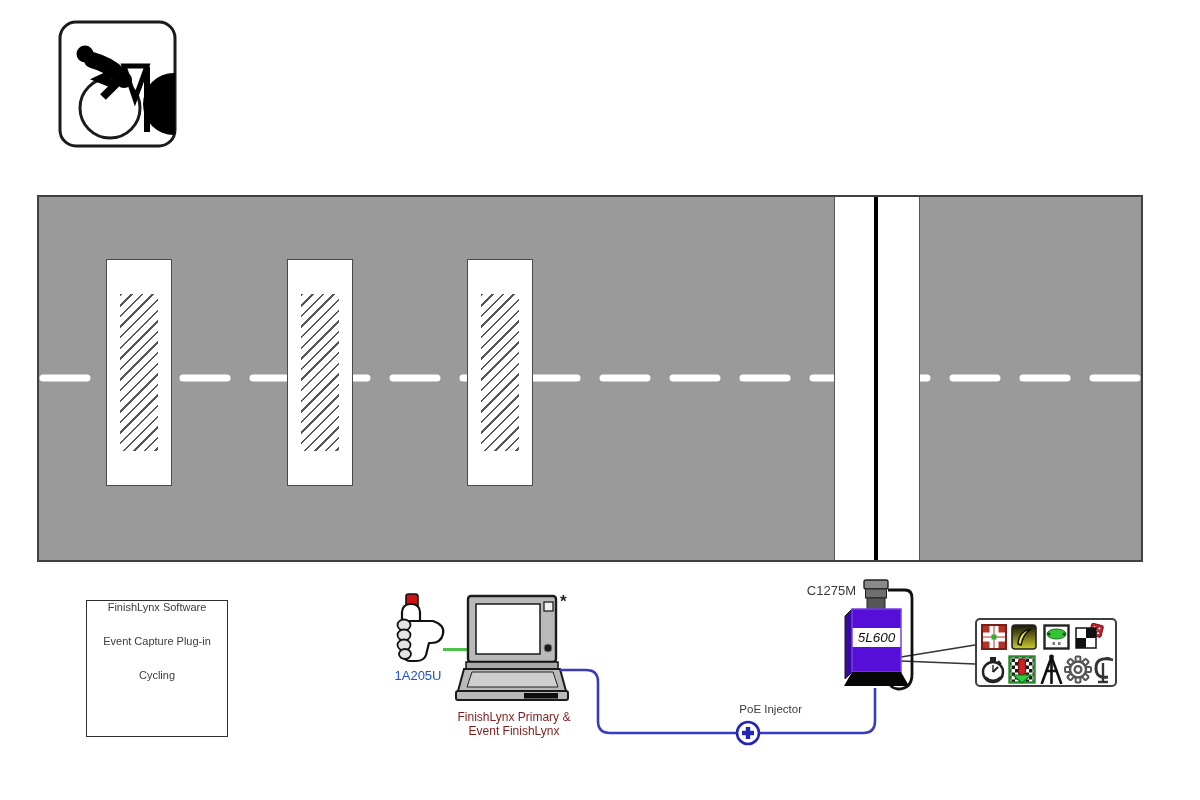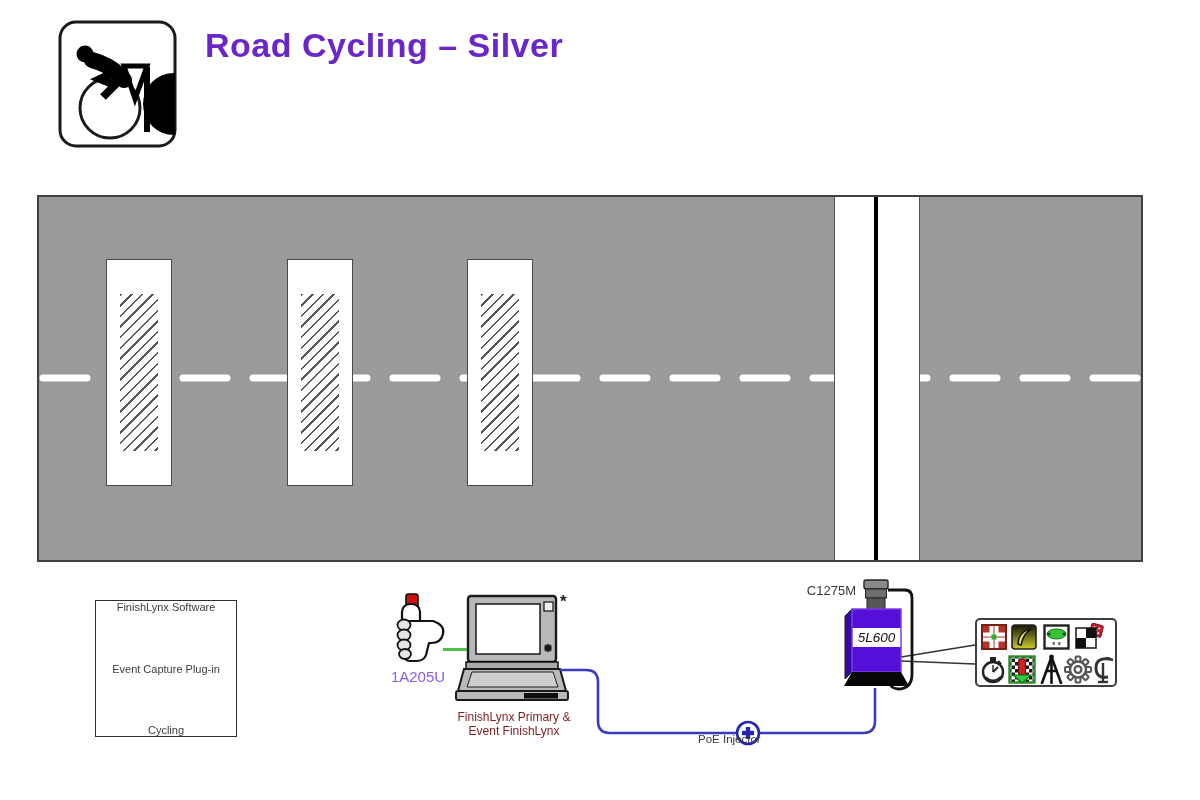--- a/index.html
+++ b/index.html
@@ -17,39 +17,39 @@
   #centerline{left:0;top:0;width:100%;height:100%;}
   #finish-strip{left:795px;top:0;width:86px;height:100%;background:#fff;
                 border-left:1px solid #555;border-right:1px solid #555;box-sizing:border-box;}
   #finish-line{left:39px;top:0;width:4px;height:100%;background:#000;}
   .capture-zone{top:62px;width:66px;height:227px;background:#fff;border:1.5px solid #4a4a4a;box-sizing:border-box;}
   .capture-zone .hatch{position:absolute;left:13px;top:34px;width:38px;height:157px;
       background:repeating-linear-gradient(135deg,#565656 0 1.7px,transparent 1.7px 7.5px);}
   #zone-1{left:67px;} #zone-2{left:248px;} #zone-3{left:428px;}
 
   
-  #software-box{left:95px;top:600px;width:142px;height:137px;border:1.5px solid #2f2f2f;
-      box-sizing:border-box;display:flex;flex-direction:column;justify-content:space-between;
+  #software-box{left:86px;top:600px;width:142px;height:137px;border:1.5px solid #2f2f2f;
+      box-sizing:border-box;display:flex;flex-direction:column;justify-content:flex-start;
       align-items:center;gap:22px;font-size:11px;color:#3c3c3c;text-align:center;}
 
   
   #start-button{left:389px;top:593px;width:58px;height:74px;}
-  #start-label{left:378px;top:668px;width:80px;text-align:center;font-size:15px;color:#8b5cf6;}
+  #start-label{left:378px;top:668px;width:80px;text-align:center;font-size:13px;color:#1d4ed8;}
   #usb-line{left:443px;top:648px;width:27px;height:3px;background:#4cc24c;}
 
   
   #laptop{left:452px;top:594px;width:118px;height:110px;}
   #laptop-note{left:560px;top:592px;font-size:17px;color:#222;font-weight:bold;}
   #laptop-label{left:440px;top:710px;width:148px;text-align:center;font-size:12px;line-height:14px;color:#7f1d1d;}
 
   
   #cables{left:0;top:0;width:1200px;height:800px;pointer-events:none;}
 
   
-  #poe-label{left:698px;top:733px;width:104px;text-align:left;font-size:11.5px;color:#3a3a3a;}
+  #poe-label{left:698px;top:703px;width:104px;text-align:right;font-size:11.5px;color:#3a3a3a;}
 
   
   #camera{left:843px;top:576px;width:80px;height:122px;font-style:italic;}
   #lens-label{left:794px;top:583px;width:62px;text-align:right;font-size:13px;color:#3a3a3a;}
 
   
   #accessory-panel{left:975px;top:618px;width:142px;height:69px;background:#fff;
       border:2px solid #3f3f3f;border-radius:5px;box-sizing:border-box;}
   .acc{position:absolute;}
   #acc-1{left:4px;top:4px;}  #acc-2{left:34px;top:4px;}  #acc-3{left:66px;top:4px;}
@@ -73,21 +73,20 @@
         <circle cx="116" cy="84" r="31" fill="#000"></circle>
         <circle cx="52" cy="88" r="30" fill="none" stroke="#1a1a1a" stroke-width="3"></circle>
         <circle cx="27" cy="34" r="8.5" fill="#000"></circle>
         <path d="M34,40 Q52,45 61,55 L66,60" fill="none" stroke="#000" stroke-width="16" stroke-linecap="round"></path>
         <path d="M57,52 L42,59 L57,65 L45,77" fill="none" stroke="#000" stroke-width="8"></path>
         <path d="M66,46 L89,46 L77,79 Z" fill="none" stroke="#000" stroke-width="5"></path>
         <line x1="89" y1="47" x2="89" y2="112" stroke="#000" stroke-width="6"></line>
       </g>
     </svg>
   </div>
-  <div class="abs" id="page-title" style="color:#6a26c9;">Road Cycling – Silver</div>
 
   <div class="abs" id="road">
     <svg class="abs" id="centerline">
       <line x1="4" y1="181" x2="1102" y2="181" stroke="#ffffff" stroke-width="7" stroke-dasharray="44 26" stroke-linecap="round"></line>
     </svg>
     <div class="abs capture-zone" id="zone-1">
         <div class="hatch"></div>
       </div>
     <div class="abs capture-zone" id="zone-2">
         <div class="hatch"></div>

